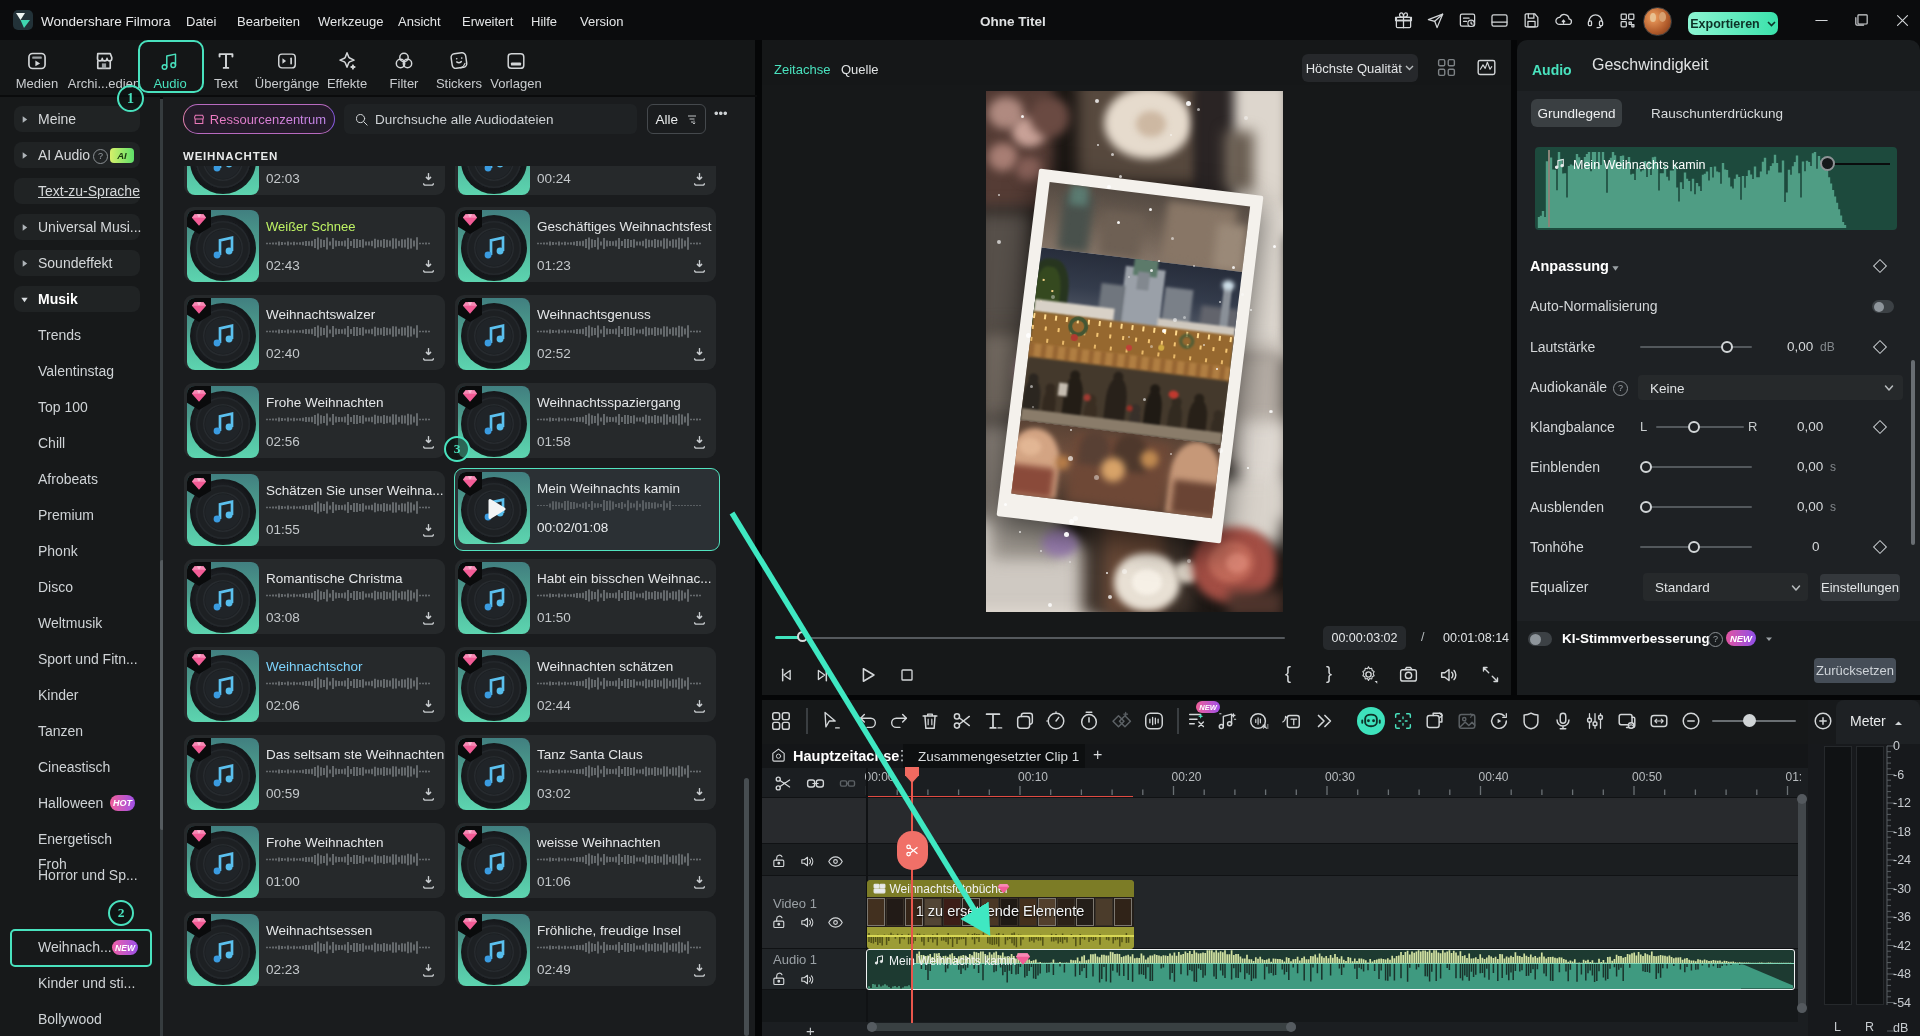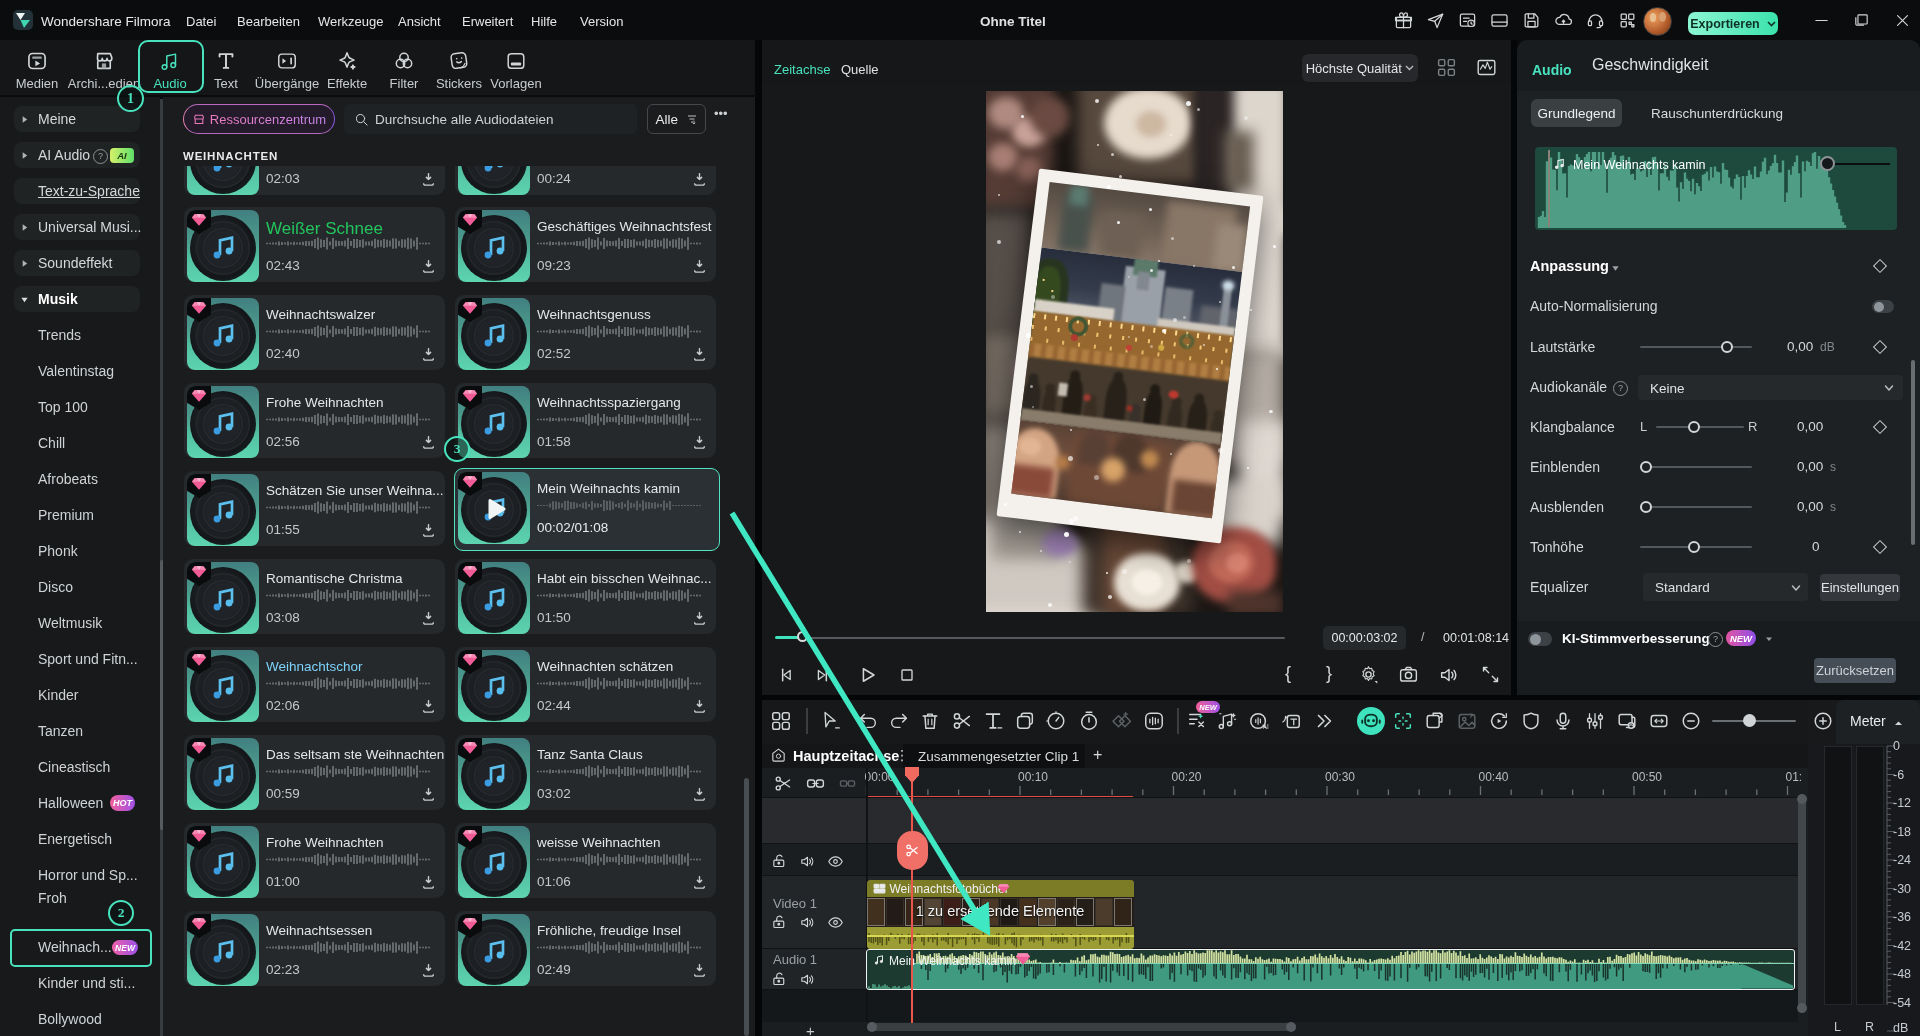--- a/index.html
+++ b/index.html
@@ -248,21 +248,21 @@
 <div class="a" style="left:38px;top:543px;font-size:14px;color:#cfd3d6;font-weight:normal;white-space:nowrap;">Phonk</div>
 <div class="a" style="left:38px;top:579px;font-size:14px;color:#cfd3d6;font-weight:normal;white-space:nowrap;">Disco</div>
 <div class="a" style="left:38px;top:615px;font-size:14px;color:#cfd3d6;font-weight:normal;white-space:nowrap;">Weltmusik</div>
 <div class="a" style="left:38px;top:651px;font-size:14px;color:#cfd3d6;font-weight:normal;white-space:nowrap;">Sport und Fitn...</div>
 <div class="a" style="left:38px;top:687px;font-size:14px;color:#cfd3d6;font-weight:normal;white-space:nowrap;">Kinder</div>
 <div class="a" style="left:38px;top:723px;font-size:14px;color:#cfd3d6;font-weight:normal;white-space:nowrap;">Tanzen</div>
 <div class="a" style="left:38px;top:759px;font-size:14px;color:#cfd3d6;font-weight:normal;white-space:nowrap;">Cineastisch</div>
 <div class="a" style="left:38px;top:795px;font-size:14px;color:#cfd3d6;font-weight:normal;white-space:nowrap;">Halloween</div>
 <div class="a" style="left:38px;top:831px;font-size:14px;color:#cfd3d6;font-weight:normal;white-space:nowrap;">Energetisch</div>
 <div class="a" style="left:38px;top:867px;font-size:14px;color:#cfd3d6;font-weight:normal;white-space:nowrap;">Horror und Sp...</div>
-<div class="a" style="left:38px;top:890px;font-size:14px;color:#cfd3d6;font-weight:normal;white-space:nowrap;">Froh</div>
+<div class="a" style="left:38px;top:856px;font-size:14px;color:#cfd3d6;font-weight:normal;white-space:nowrap;">Froh</div>
 <div class="a" style="left:38px;top:939px;font-size:14px;color:#cfd3d6;font-weight:normal;white-space:nowrap;">Weihnach...</div>
 <div class="a" style="left:38px;top:975px;font-size:14px;color:#cfd3d6;font-weight:normal;white-space:nowrap;">Kinder und sti...</div>
 <div class="a" style="left:38px;top:1011px;font-size:14px;color:#cfd3d6;font-weight:normal;white-space:nowrap;">Bollywood</div>
 <div class="a badge" style="left:110px;top:795px;width:25px;height:16px;background:linear-gradient(90deg,#f0609a,#a050e8);font-size:9px">HOT</div>
 <div class="a num" style="left:108px;top:900px;width:22px;height:22px;font-size:13.5px">2</div>
 <div class="a" style="left:10px;top:929px;width:142px;height:38px;border:2px solid #49e2be;border-radius:5px;box-sizing:border-box"></div>
 <div class="a badge" style="left:112px;top:940px;width:26px;height:15px;background:linear-gradient(90deg,#f060a8,#9a50e8);font-size:8.5px">NEW</div>
 <div class="a" style="left:163px;top:97px;width:592px;height:939px;background:#1a1c1e;"></div>
 <div class="a" style="left:183px;top:104px;width:152px;height:30px;border-radius:15px;background:#241b2a;border:1.5px solid transparent;background-clip:padding-box;box-sizing:border-box"></div>
 <div class="a" style="left:183px;top:104px;width:152px;height:30px;border-radius:15px;border:1.5px solid #b86ac0;border-right-color:#8a5ae0;border-left-color:#e080b0;box-sizing:border-box;display:flex;align-items:center;justify-content:center"><svg width="14" height="13" viewBox="0 0 24 24" fill="none" stroke="#e878b8" stroke-width="2">
@@ -338,21 +338,21 @@
           <circle cx="6.8" cy="18" r="2.6" fill="#3a9be0"></circle>
           <circle cx="15.8" cy="15" r="2.6" fill="#56bdec"></circle>
         </svg>
         <div class="a" style="left:0px;top:0px;width:24px;height:24px;background:#0a0b0c;clip-path:polygon(0 0,100% 0,100% 70%,50% 100%,0 70%)"></div>
         <svg class="a" style="left:4px;top:3px" width="16" height="15" viewBox="0 0 18 16">
           <path d="M4 1h10l3 4-8 9-8-9z" fill="#f25c96"></path>
           <path d="M4 1h10l3 4H1z" fill="#f78ab5"></path>
           <path d="M6.5 1 9 5l2.5-4z" fill="#fcb8d4"></path>
         </svg>
       </div>
-      <div class="a ttl" style="left:82px;top:12px;width:180px;font-size:17px;color:#22c55e">Weißer Schnee</div>
+      <div class="a ttl" style="left:82px;top:12px;width:180px;font-size:13px;color:#bef264">Weißer Schnee</div>
       <div class="a" style="left:82px;top:30px;opacity:0.68"><svg width="168" height="13" viewBox="0 0 168 13" stroke="#aab0b5" fill="none">
           <path d="M1.0 5.7V7.3M4.0 5.8V7.2M7.0 5.6V7.4M10.0 5.4V7.6M13.0 4.6V8.4M16.0 4.9V8.1M19.0 5.4V7.6M22.0 4.6V8.4M25.0 5.4V7.6M28.0 4.7V8.3M31.0 5.4V7.6M34.0 5.3V7.7M37.0 4.8V8.2M40.0 4.1V8.9M43.0 4.2V8.8M46.0 3.7V9.3M49.0 1.9V11.1M52.0 0.5V12.5M55.0 2.2V10.8M58.0 3.0V10.0M61.0 0.4V12.6M64.0 4.5V8.5M67.0 0.9V12.1M70.0 3.4V9.6M73.0 4.1V8.9M76.0 4.2V8.8M79.0 3.4V9.6M82.0 1.1V11.9M85.0 3.9V9.1M88.0 2.1V10.9M91.0 1.9V11.1M94.0 3.1V9.9M97.0 2.3V10.7M100.0 4.5V8.5M103.0 4.5V8.5M106.0 3.8V9.2M109.0 1.7V11.3M112.0 2.8V10.2M115.0 3.3V9.7M118.0 2.1V10.9M121.0 2.7V10.3M124.0 3.4V9.6M127.0 1.2V11.8M130.0 1.6V11.4M133.0 3.7V9.3M136.0 2.2V10.8M139.0 2.4V10.6M142.0 0.8V12.2M145.0 1.5V11.5M148.0 3.5V9.5M151.0 0.3V12.7M154.0 5.8V7.2M157.0 5.7V7.3M160.0 5.5V7.5M163.0 5.8V7.2" stroke-width="1.4"></path>
         </svg></div>
       <div class="a" style="left:82px;top:51px;font-size:13.5px;color:#c4c8cb">02:43</div>
       <div class="a ic" style="left:236px;top:51px">
         <svg width="17" height="17" viewBox="0 0 24 24" fill="none" stroke="#c9cdd0" stroke-width="1.7">
           <path d="M12 3v9M8.5 8.5 12 12l3.5-3.5"></path>
           <path d="M4 15v3.5h16V15" stroke-width="0"></path>
           <path d="M12 3v9M8.5 8.5 12 12l3.5-3.5"></path>
           <path d="M5 17.2c0 1.8 1 2.8 2.8 2.8h8.4c1.8 0 2.8-1 2.8-2.8"></path>
@@ -373,21 +373,21 @@
         <svg class="a" style="left:4px;top:3px" width="16" height="15" viewBox="0 0 18 16">
           <path d="M4 1h10l3 4-8 9-8-9z" fill="#f25c96"></path>
           <path d="M4 1h10l3 4H1z" fill="#f78ab5"></path>
           <path d="M6.5 1 9 5l2.5-4z" fill="#fcb8d4"></path>
         </svg>
       </div>
       <div class="a ttl" style="left:82px;top:12px;width:180px;font-size:13.5px;color:#e4e6e8">Geschäftiges Weihnachtsfest</div>
       <div class="a" style="left:82px;top:30px;opacity:0.68"><svg width="168" height="13" viewBox="0 0 168 13" stroke="#aab0b5" fill="none">
           <path d="M1.0 5.7V7.3M4.0 5.8V7.2M7.0 5.6V7.4M10.0 5.4V7.6M13.0 4.6V8.4M16.0 4.9V8.1M19.0 5.4V7.6M22.0 4.6V8.4M25.0 5.4V7.6M28.0 4.7V8.3M31.0 5.4V7.6M34.0 5.3V7.7M37.0 4.8V8.2M40.0 4.1V8.9M43.0 4.2V8.8M46.0 3.7V9.3M49.0 1.9V11.1M52.0 0.5V12.5M55.0 2.2V10.8M58.0 3.0V10.0M61.0 0.4V12.6M64.0 4.5V8.5M67.0 0.9V12.1M70.0 3.4V9.6M73.0 4.1V8.9M76.0 4.2V8.8M79.0 3.4V9.6M82.0 1.1V11.9M85.0 3.9V9.1M88.0 2.1V10.9M91.0 1.9V11.1M94.0 3.1V9.9M97.0 2.3V10.7M100.0 4.5V8.5M103.0 4.5V8.5M106.0 3.8V9.2M109.0 1.7V11.3M112.0 2.8V10.2M115.0 3.3V9.7M118.0 2.1V10.9M121.0 2.7V10.3M124.0 3.4V9.6M127.0 1.2V11.8M130.0 1.6V11.4M133.0 3.7V9.3M136.0 2.2V10.8M139.0 2.4V10.6M142.0 0.8V12.2M145.0 1.5V11.5M148.0 3.5V9.5M151.0 0.3V12.7M154.0 5.8V7.2M157.0 5.7V7.3M160.0 5.5V7.5M163.0 5.8V7.2" stroke-width="1.4"></path>
         </svg></div>
-      <div class="a" style="left:82px;top:51px;font-size:13.5px;color:#c4c8cb">09:23</div>
+      <div class="a" style="left:82px;top:51px;font-size:13.5px;color:#c4c8cb">01:23</div>
       <div class="a ic" style="left:236px;top:51px">
         <svg width="17" height="17" viewBox="0 0 24 24" fill="none" stroke="#c9cdd0" stroke-width="1.7">
           <path d="M12 3v9M8.5 8.5 12 12l3.5-3.5"></path>
           <path d="M4 15v3.5h16V15" stroke-width="0"></path>
           <path d="M12 3v9M8.5 8.5 12 12l3.5-3.5"></path>
           <path d="M5 17.2c0 1.8 1 2.8 2.8 2.8h8.4c1.8 0 2.8-1 2.8-2.8"></path>
         </svg>
       </div>
     </div>
     <div class="a card" style="left:21px;top:129px;width:261px;height:75px;background:#26292b;box-sizing:border-box">

